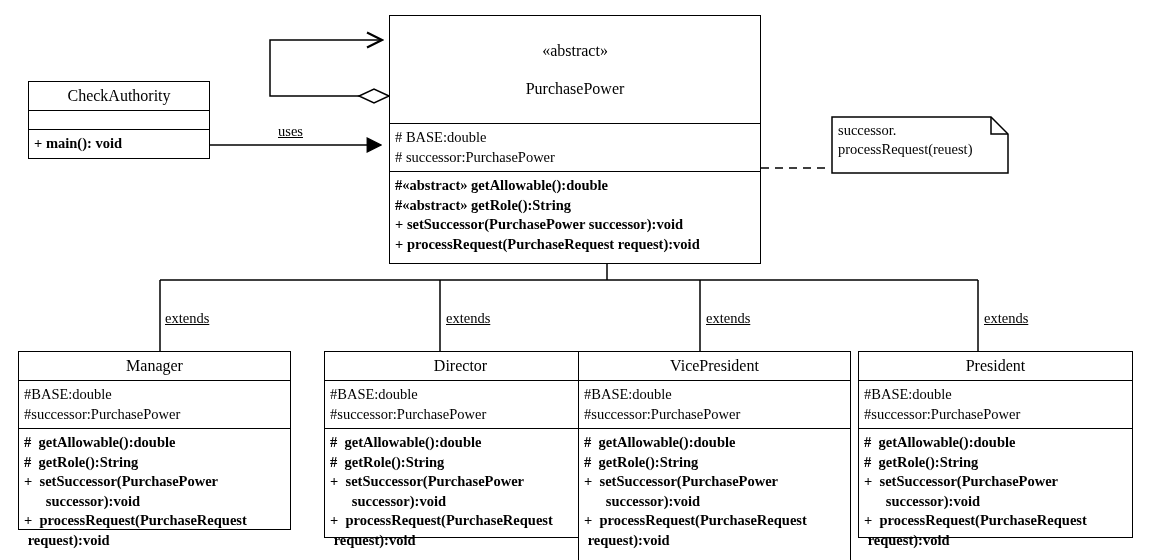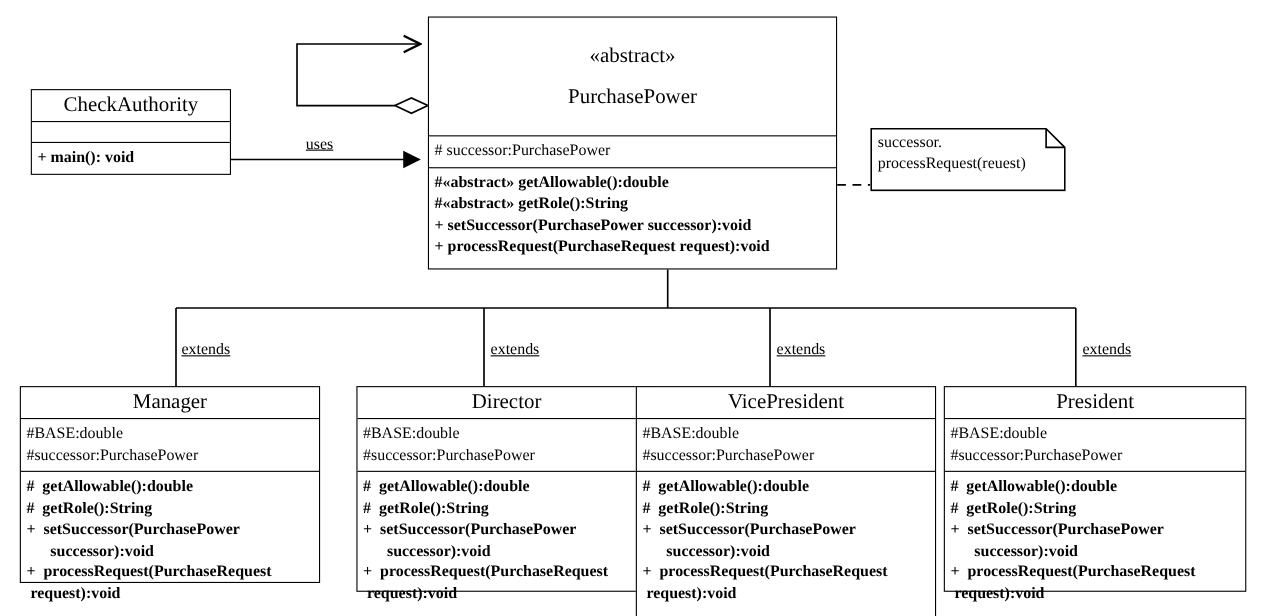--- a/index.html
+++ b/index.html
@@ -29,21 +29,21 @@
     position: absolute;
     box-sizing: border-box;
     border: 1.5px solid #000;
     background: #ffffff;
   }
   .cls-name {
     box-sizing: border-box;
     text-align: center;
     padding: 4px 4px 5px 4px;
     border-bottom: 1.5px solid #000;
-    font-size: 19px;
+    font-size: 16px;
     line-height: 19px;
     white-space: pre-line;
   }
   .cls-attrs {
     box-sizing: border-box;
     border-bottom: 1.5px solid #000;
     padding: 4px 4px 4px 5px;
     font-size: 14.5px;
     line-height: 19.5px;
   }
@@ -145,31 +145,32 @@
       <div class="member">+ main(): void</div>
     </div>
   </div>
 
   <div class="uml-class" style="left:389px; top:15px; width:372px;">
     <div class="cls-name" style="padding-top:6px; padding-bottom:6px;">
       <div>«abstract»</div>
       <div>PurchasePower</div>
     </div>
     <div class="cls-attrs">
+      <div class="member"># BASE:double</div>
       <div class="member"># successor:PurchasePower</div>
     </div>
     <div class="cls-ops" style="padding-bottom:9px;">
       <div class="member">#«abstract» getAllowable():double</div>
       <div class="member">#«abstract» getRole():String</div>
       <div class="member">+ setSuccessor(PurchasePower successor):void</div>
       <div class="member">+ processRequest(PurchaseRequest request):void</div>
     </div>
   </div>
 
-  <div class="note" style="left:791px; top:116px; width:178px; height:58px;">
+  <div class="note" style="left:831px; top:116px; width:178px; height:58px;">
     <svg class="note-shape" width="178" height="58" viewBox="0 0 178 58" xmlns="http://www.w3.org/2000/svg">
       <path d="M 1 1 L 160 1 L 177 18 L 177 57 L 1 57 Z" fill="#ffffff" stroke="#000" stroke-width="1.5"></path>
       <path d="M 160 1 L 160 18 L 177 18" fill="none" stroke="#000" stroke-width="1.5"></path>
     </svg>
     <div class="note-body">successor.
 processRequest(reuest)</div>
   </div>
 
   <div class="edge-label" style="left:278px; top:123px;">uses</div>
 

